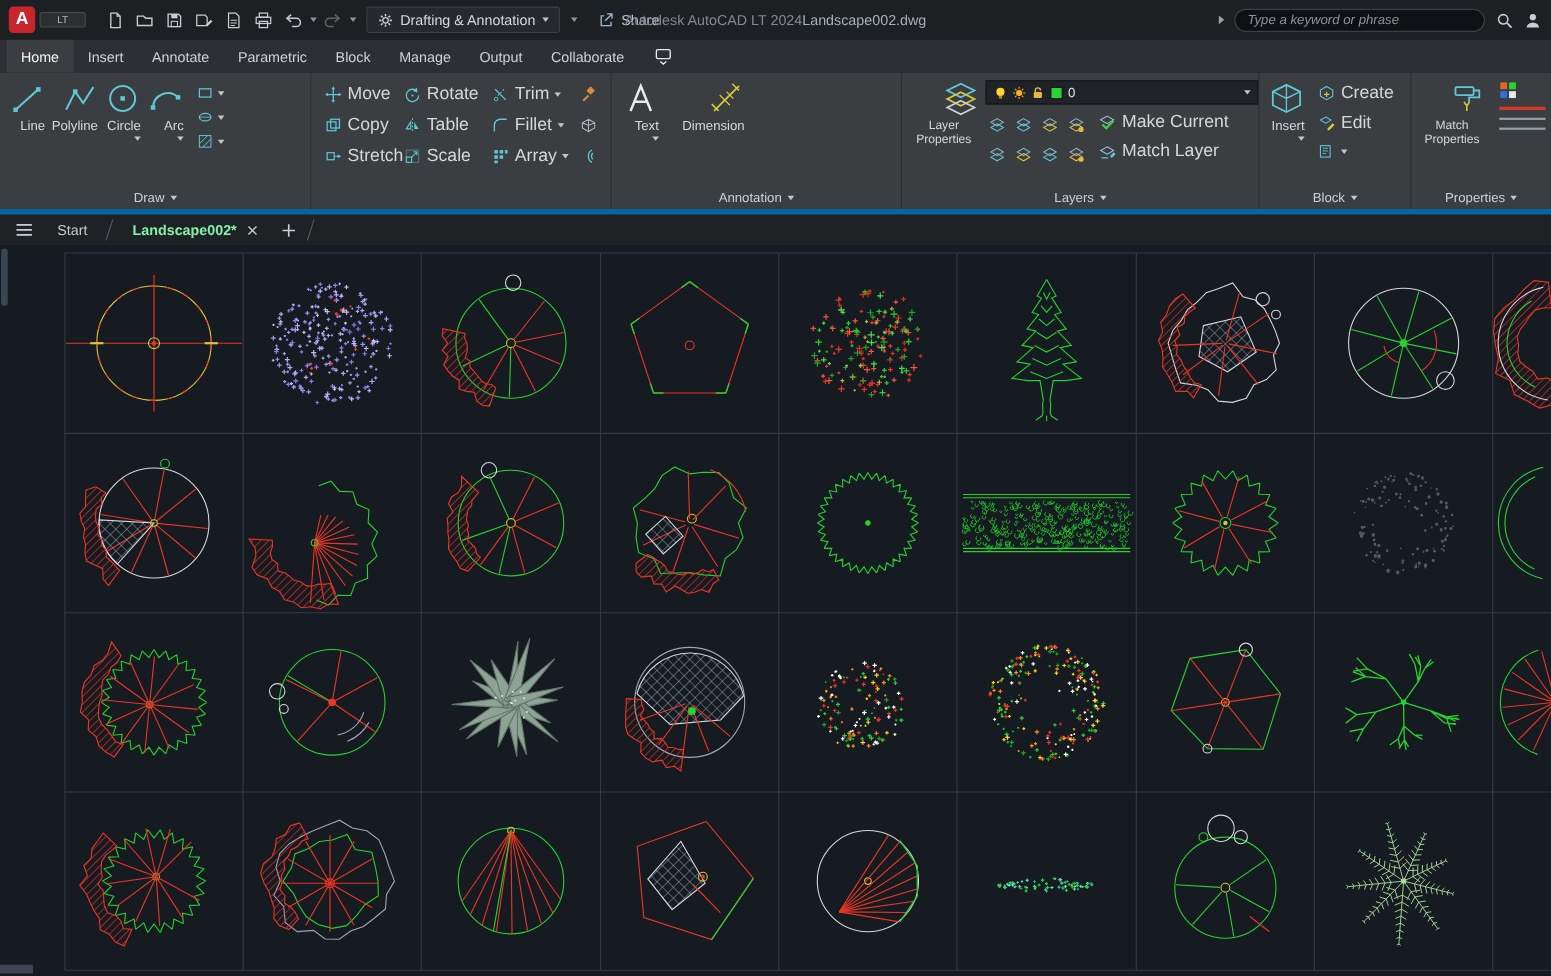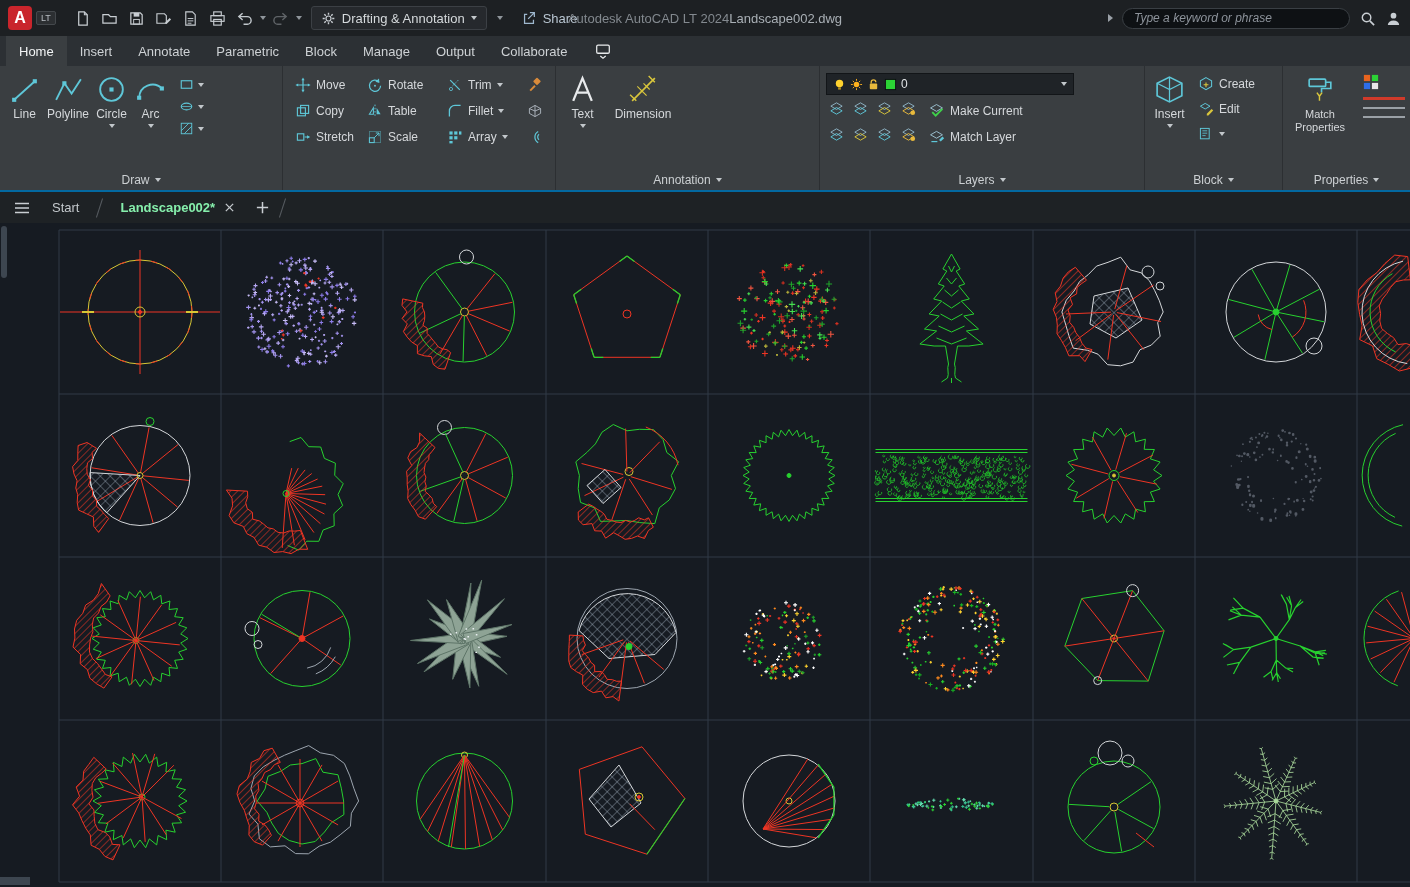--- a/index.html
+++ b/index.html
@@ -3,21 +3,21 @@
 <meta charset="utf-8">
 <style>
 *{margin:0;padding:0;box-sizing:border-box}
 html,body{width:1410px;height:887px;overflow:hidden}
 body{background:#161b22;font-family:"Liberation Sans",sans-serif;color:#d2d6d9;font-size:13px}
 svg{display:block}
 
 .titlebar{height:36px;background:#1d2023;display:flex;align-items:center;padding:0 8px;position:relative;gap:2px}
 .logo{display:flex;align-items:center;gap:4px;margin-right:12px}
 .logo-a{width:24px;height:24px;background:#c9252c;border-radius:4px;color:#fff;font-weight:bold;font-size:16px;display:flex;align-items:center;justify-content:center}
-.logo-lt{background:#2c2f32;border:1px solid #44484c;color:#b9bec3;font-size:9px;padding:1px 4px;border-radius:2px}
+.logo-lt{background:#2c2f32;border:1px solid #44484c;color:#b9bec3;font-size:9px;padding:1px 15px;border-radius:2px}
 .qbtn{width:25px;height:25px;display:flex;align-items:center;justify-content:center}
 .qbtn svg{width:17px;height:17px;color:#c2c8cd}
 .dim svg{opacity:.4}
 .tcaret{width:0;height:0;border-left:3px solid transparent;border-right:3px solid transparent;border-top:4px solid #8f959b;margin-left:1px}
 .workspace{height:24px;background:#26292d;border:1px solid #3c4045;border-radius:3px;display:flex;align-items:center;gap:6px;padding:0 9px;margin:0 7px;font-size:13px;color:#d5d9dc;white-space:nowrap}
 .workspace svg{width:15px;height:15px}
 .share{display:flex;align-items:center;gap:6px;color:#b9c6d2;font-size:13px;margin-left:16px}
 .share svg{width:16px;height:16px}
 .center-title{position:absolute;left:50%;transform:translateX(-50%);display:flex;font-size:13px;white-space:nowrap;pointer-events:none}
 .ct-app{color:#83898f}.ct-doc{color:#a9afb5}
@@ -30,42 +30,42 @@
 .rtabs{height:30px;background:#2c3034;display:flex;align-items:stretch;padding-left:6px}
 .rtab{padding:0 13px;display:flex;align-items:center;font-size:13px;color:#ced2d5;cursor:default}
 .rtab.active{background:#3a3e41;color:#f2f4f5}
 .rtoggle{margin-left:14px;display:flex;align-items:center}
 .rtoggle svg{width:18px;height:18px}
 
 .ribbon{height:124px;background:#3a3e41;display:flex}
 .panel{height:100%;display:flex;flex-direction:column;border-right:1px solid #2c2f32;overflow:hidden;flex:none}
 .pbody{flex:1;display:flex;padding:3px 4px;gap:3px;align-items:flex-start}
 .plabel{height:20px;display:flex;align-items:center;justify-content:center;gap:5px;font-size:12px;color:#ccd0d3}
-.bigbtn{display:flex;flex-direction:column;align-items:center;gap:2px;padding-top:4px;font-size:12px;color:#d5d8db;height:100%;flex:none}
+.bigbtn{display:flex;flex-direction:column;align-items:flex-end;gap:2px;padding-top:4px;font-size:12px;color:#d5d8db;height:100%;flex:none}
 .bigbtn .bic{width:33px;height:33px;color:#5ec7d8}
 .blabel{text-align:center;line-height:1.15}
 .caret{width:0;height:0;border-left:3.5px solid transparent;border-right:3.5px solid transparent;border-top:4px solid #c2c7cb;flex:none}
-.tbtn{display:flex;align-items:center;gap:5px;font-size:12px;color:#d5d8db;padding:2px 4px;white-space:nowrap}
+.tbtn{display:flex;align-items:center;gap:5px;font-size:16px;color:#d5d8db;padding:2px 4px;white-space:nowrap}
 .ic{width:16px;height:16px;color:#5ec7d8;flex:none}
 .ic12{width:13px;height:13px;flex:none}
 .col{display:flex;flex-direction:column;gap:5px;padding-top:5px}
 .modrows{display:flex;flex-direction:column;gap:6px;padding-top:6px;padding-left:4px}
 .modrow{display:flex;align-items:center}
 .ministack{display:flex;flex-direction:column;gap:7px;padding-top:8px;margin-left:6px}
 .minibtn{display:flex;align-items:center;gap:4px}
 .minibtn svg{width:15px;height:15px;color:#5ec7d8}
 .laycol{display:flex;flex-direction:column;gap:5px;padding-top:4px}
 .laycombo{height:22px;width:248px;background:#1f2327;border:1px solid #121518;display:flex;align-items:center;gap:4px;padding:0 6px;font-size:12px;color:#e0e3e6}
-.layrow{display:flex;align-items:flex-start;gap:7px;padding-left:2px}
+.layrow{display:flex;align-items:flex-end;gap:7px;padding-left:2px}
 .layrow .ic{width:17px;height:17px}
 .propcol{margin-left:6px;gap:7px}
 .propline{width:42px;height:2px;background:#9aa0a6}
 .propline.red{background:#d03a2a;height:3px}
 
-.filebar{height:33px;background:#1e2225;display:flex;align-items:center;gap:12px;padding:0 12px;border-top:2px solid #0369a1}
+.filebar{height:33px;background:#1e2225;display:flex;align-items:center;gap:12px;padding:0 12px;border-top:5px solid #0369a1}
 .filebar .hmb{width:20px;height:20px}
 .ftab{font-size:13px;color:#c3c8cc;display:flex;align-items:center;gap:9px;padding:5px 8px}
 .ftab.active{color:#86efac;font-weight:bold}
 .ftab .closeic{width:11px;height:11px;color:#c3c8cc}
 .fsep{width:1px;height:20px;background:#565b60;transform:rotate(18deg)}
 .fplus{width:15px;height:15px}
 
 .canvas-wrap{height:664px;position:relative;background:#161b22}
 </style>
 </head>
@@ -565,20 +565,26 @@
       </div>
     </div>
     <div class="plabel">
         <span>Annotation</span>
         <span class="caret"></span>
       </div>
   </div>
 
   <div class="panel" style="width:325px">
     <div class="pbody" style="gap:6px;padding-left:6px">
+      <div class="bigbtn" style="width:64px">
+        <svg class="bic">
+            <use href="#i-layers"></use>
+          </svg>
+        <span class="blabel" style="font-size:11px">Layer Properties</span>
+      </div>
       <div class="laycol">
         <div class="laycombo">
           <svg class="ic12">
               <use href="#i-bulb"></use>
             </svg>
           <svg class="ic12">
               <use href="#i-sun"></use>
             </svg>
           <svg class="ic12">
               <use href="#i-lock"></use>

